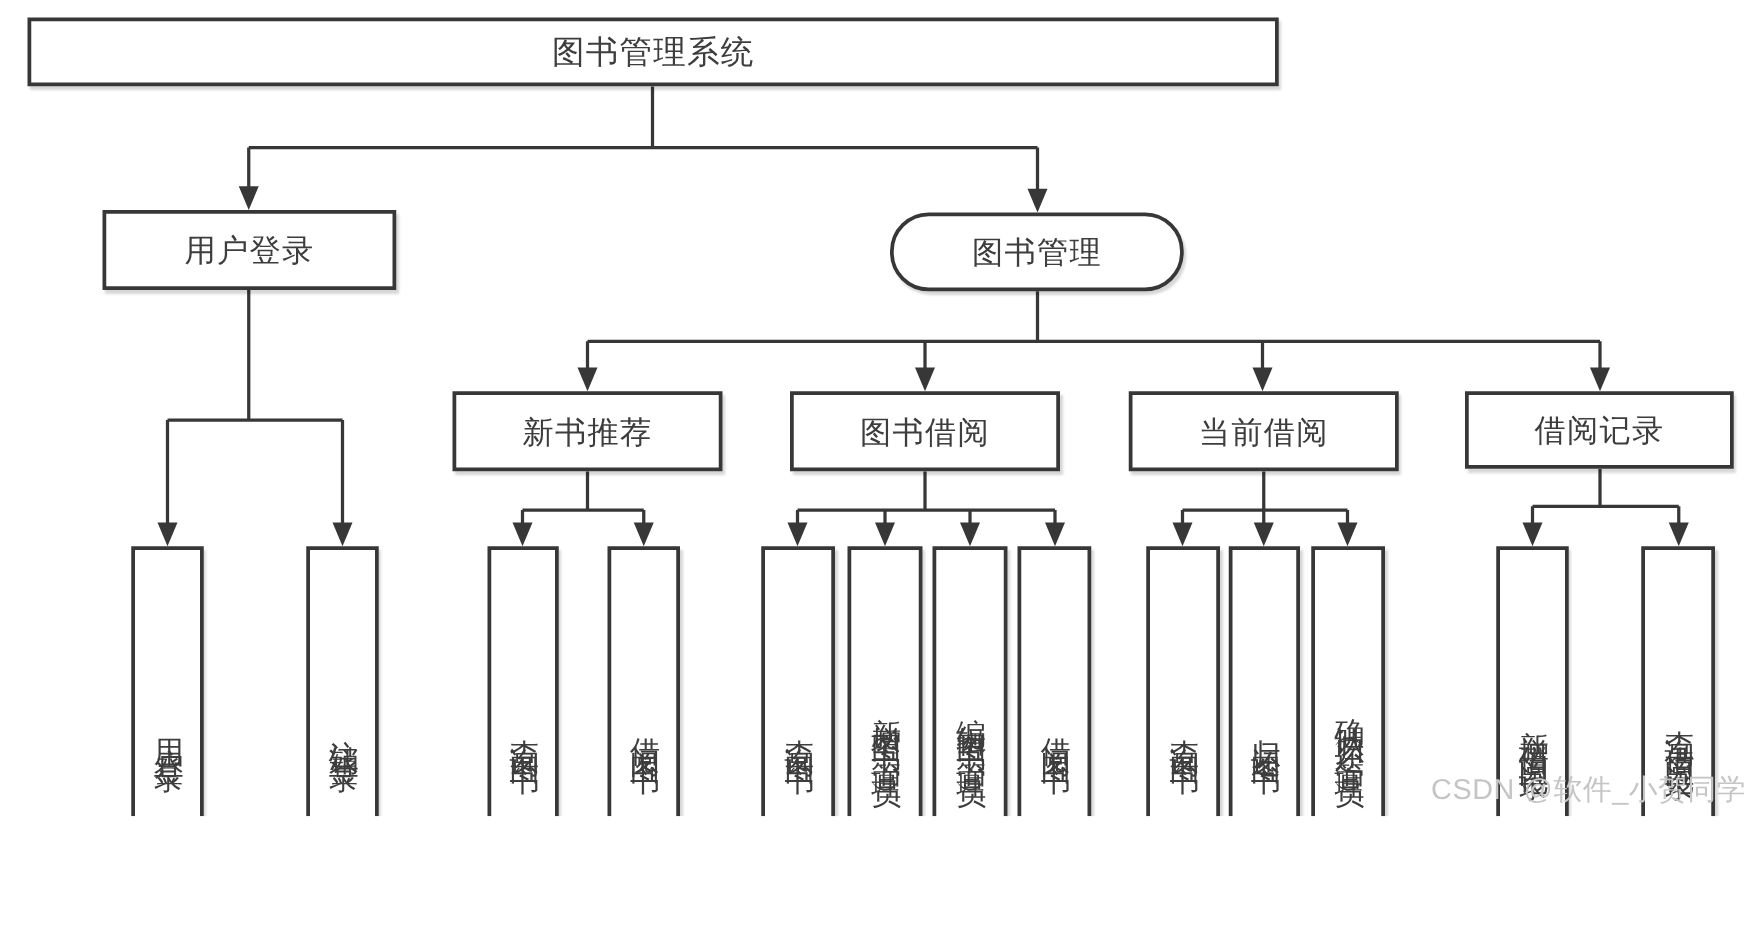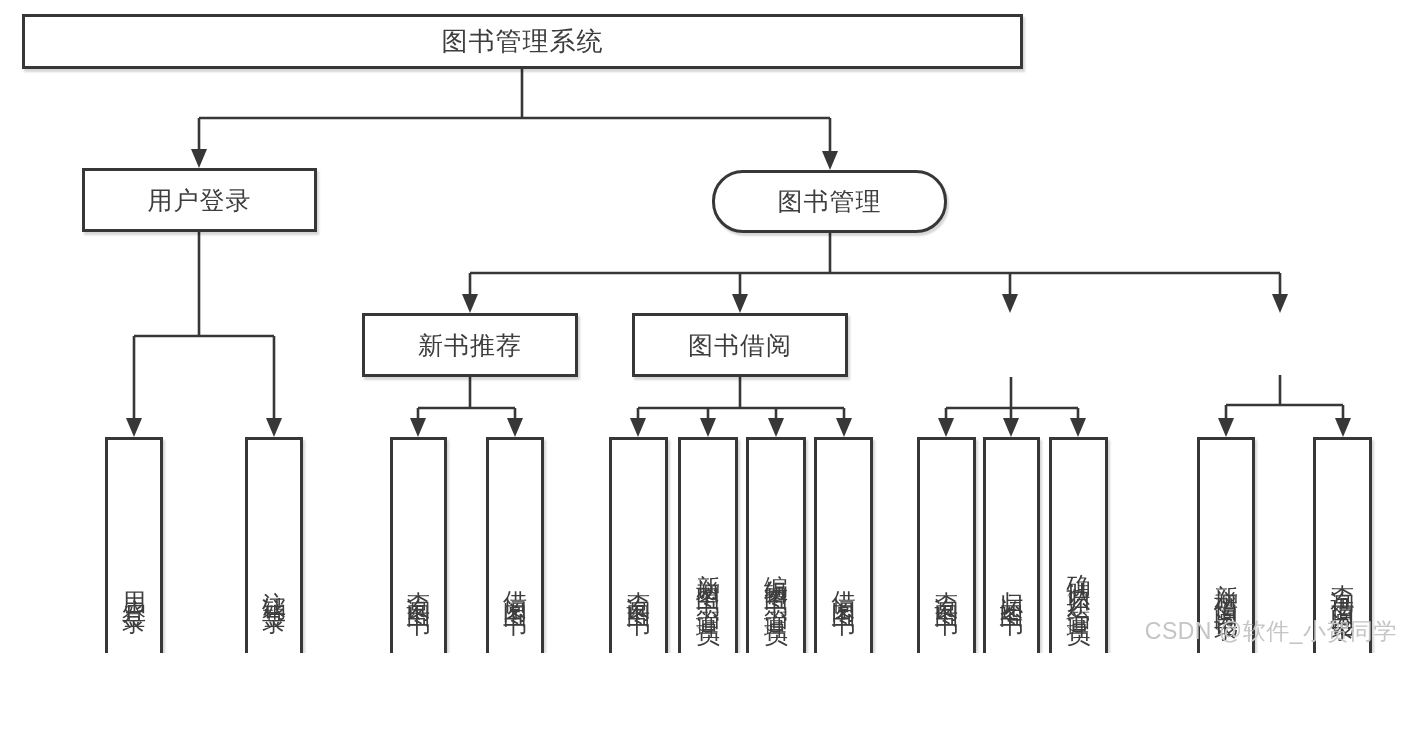--- a/index.html
+++ b/index.html
@@ -94,20 +94,26 @@
   <div class="node h-node" style="left:712px;top:170px;width:235px;height:63px;border-radius:31px;">
     <span>图书管理</span>
   </div>
 
   <div class="node h-node" style="left:362px;top:313px;width:216px;height:64px;">
     <span>新书推荐</span>
   </div>
   <div class="node h-node" style="left:632px;top:313px;width:216px;height:64px;">
     <span>图书借阅</span>
   </div>
+  <div class="node h-node" style="left:903px;top:313px;width:216px;height:64px;">
+    <span>当前借阅</span>
+  </div>
+  <div class="node h-node" style="left:1172px;top:313px;width:215px;height:62px;">
+    <span>借阅记录</span>
+  </div>
 
   <div class="node v-node" style="left:105px;top:437px;width:58px;height:298px;">
     <span class="vtext">用户登录</span>
   </div>
   <div class="node v-node" style="left:245px;top:437px;width:58px;height:298px;">
     <span class="vtext">注销登录</span>
   </div>
 
   <div class="node v-node" style="left:390px;top:437px;width:57px;height:298px;">
     <span class="vtext">查询图书</span>

